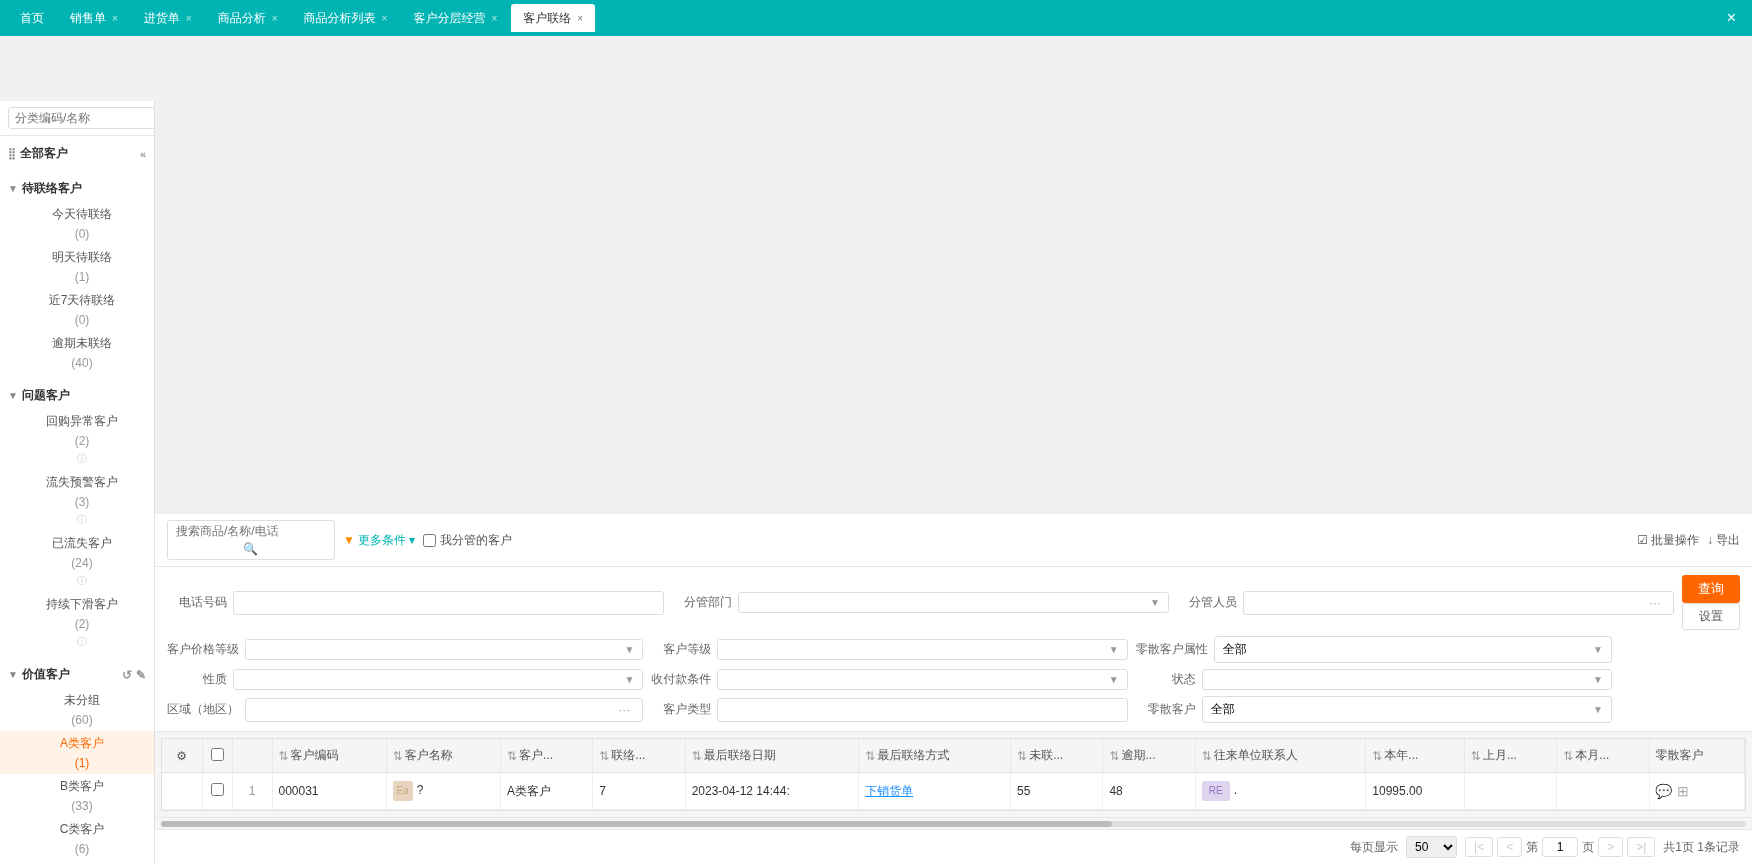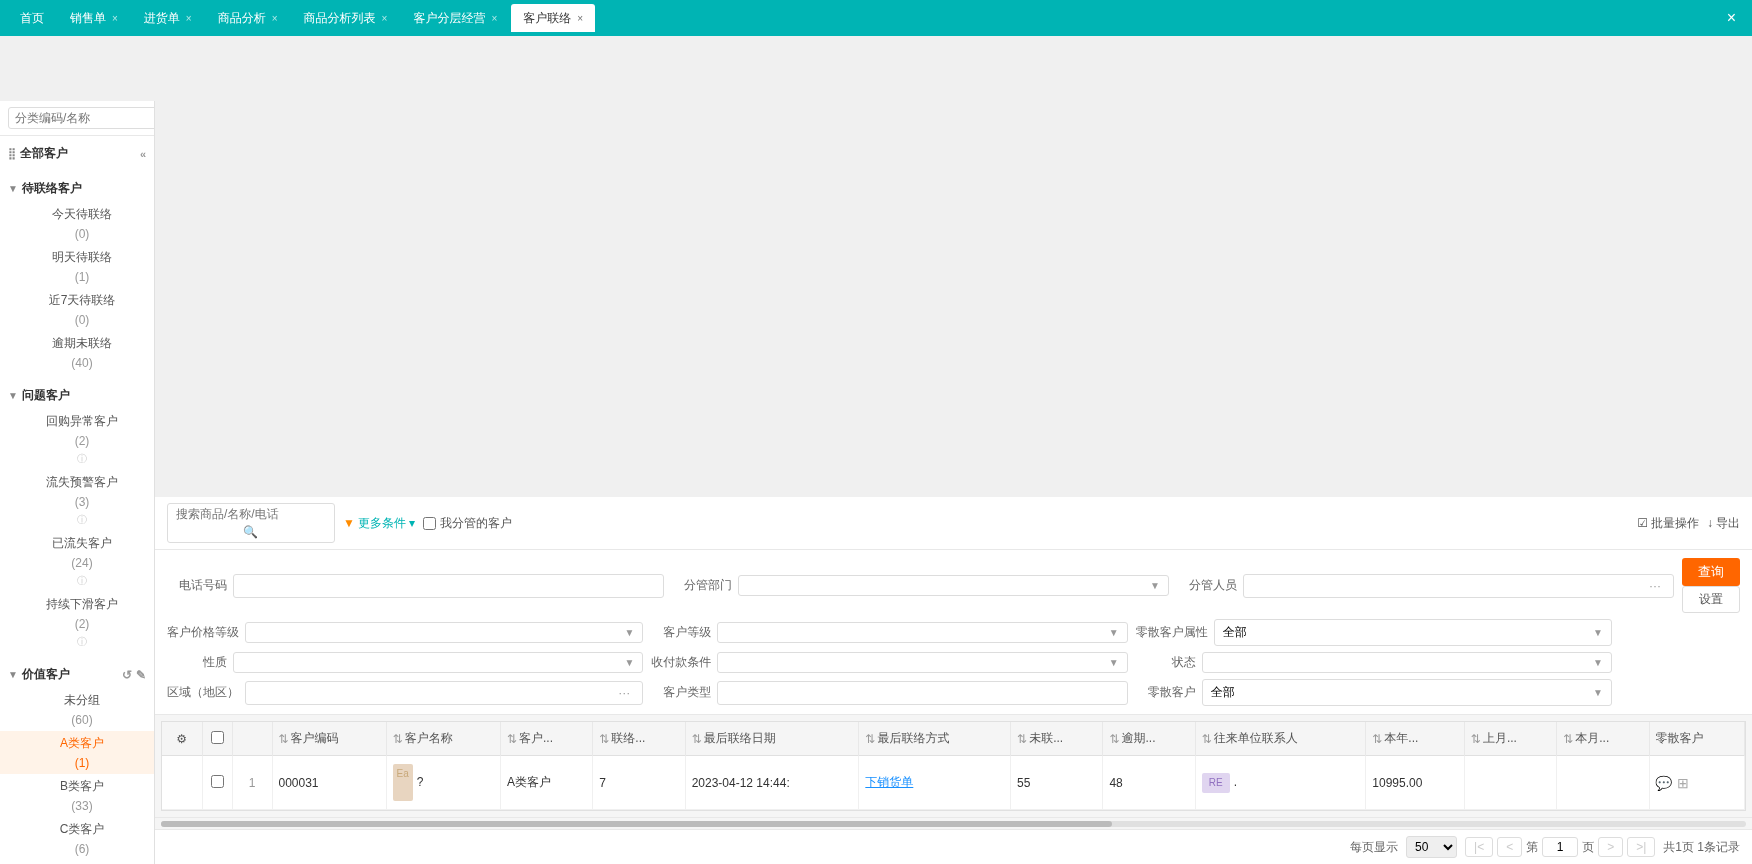--- a/index.html
+++ b/index.html
@@ -697,21 +697,21 @@
         </thead>
         <tbody>
           <tr>
             <td></td>
             <td class="col-checkbox">
               <input type="checkbox" style="">
             </td>
             <td class="col-num">1</td>
             <td>000031</td>
             <td>
-              <span style="display:inline-block;width:20px;height:37px;background:#e8d5c0;border-radius:2px;vertical-align:middle;margin-right:4px;font-size:10px;line-height:20px;text-align:center;color:#c8a87a;">Ea</span>?
+              <span style="display:inline-block;width:20px;height:20px;background:#e8d5c0;border-radius:2px;vertical-align:middle;margin-right:4px;font-size:10px;line-height:20px;text-align:center;color:#c8a87a;">Ea</span>?
             </td>
             <td>A类客户</td>
             <td>7</td>
             <td>2023-04-12 14:44:</td>
             <td>
               <span class="col-link">下销货单</span>
             </td>
             <td>55</td>
             <td>48</td>
             <td>

